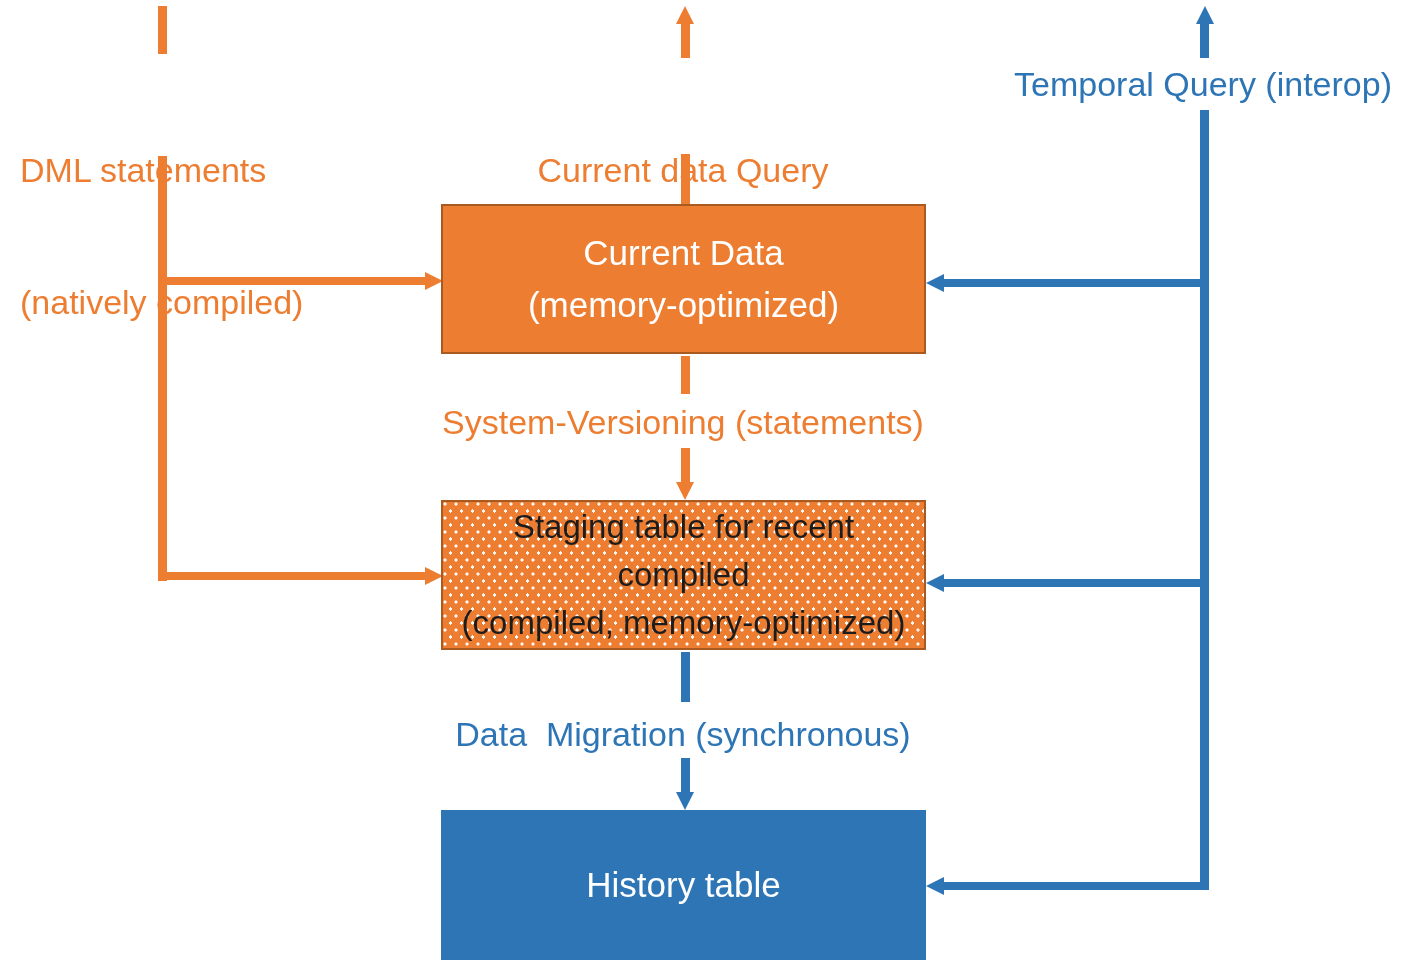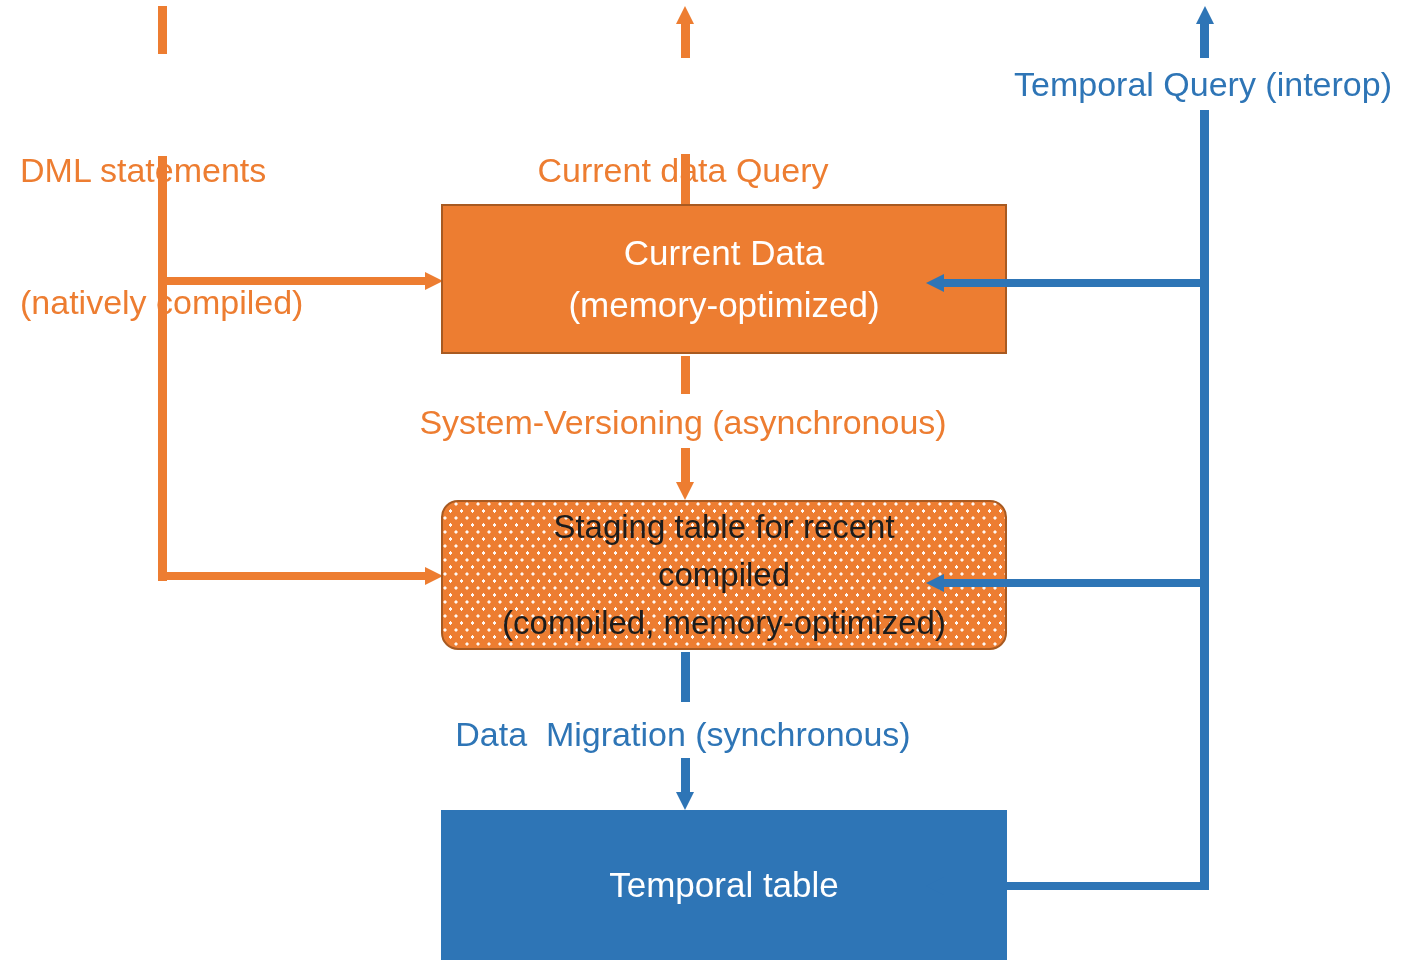--- a/index.html
+++ b/index.html
@@ -38,21 +38,21 @@
     white-space: pre;
   }
   .label.orange-text { color: #ED7D31; background: transparent; }
   .label.blue-text   { color: #2E75B6; background: transparent; }
   .center-text { text-align: center; }
 
   
   .node {
     position: absolute;
     left: 441px;
-    width: 566px;
+    width: 485px;
     height: 150px;
     box-sizing: border-box;
     display: flex;
     flex-direction: column;
     align-items: center;
     justify-content: center;
     text-align: center;
   }
   .node-solid-orange {
     background: #ED7D31;
@@ -110,37 +110,37 @@
   </div>
 
   <div class="line orange" style="left:681px; top:154px; width:9px; height:50px;"></div>
 
   <div class="node node-solid-orange" style="top:204px;">
     <div>Current Data</div>
     <div>(memory-optimized)</div>
   </div>
 
   <div class="line orange" style="left:681px; top:356px; width:9px; height:38px;"></div>
-  <div class="label orange-text center-text" style="left:383px; top:400px; width:600px;">System-Versioning (asynchronous)</div>
+  <div class="label orange-text center-text" style="left:383px; top:400px; width:600px;">System-Versioning (statements)</div>
   <div class="line orange" style="left:681px; top:448px; width:9px; height:34px;"></div>
   <div class="ah ah-down-orange" style="left:676px; top:482px;"></div>
 
-  <div class="node node-dotted-orange" style="top:500px;border-radius:17px;">
+  <div class="node node-dotted-orange" style="top:500px;">
     <div>Staging table for recent</div>
     <div>compiled</div>
     <div>(compiled, memory-optimized)</div>
   </div>
 
   <div class="line blue" style="left:681px; top:652px; width:9px; height:50px;"></div>
   <div class="label blue-text center-text" style="left:383px; top:712px; width:600px;">Data  Migration (synchronous)</div>
   <div class="line blue" style="left:681px; top:758px; width:9px; height:34px;"></div>
   <div class="ah ah-down-blue" style="left:676px; top:792px;"></div>
 
   <div class="node node-solid-blue" style="top:810px;">
-    <div>Temporal table</div>
+    <div>History table</div>
   </div>
 
   <div class="ah ah-up-blue" style="left:1196px; top:6px;"></div>
   <div class="line blue" style="left:1200px; top:24px; width:9px; height:34px;"></div>
 
   <div class="label blue-text center-text" style="left:953px; top:62px; width:500px;">Temporal Query (interop)</div>
 
   <div class="line blue" style="left:1200px; top:110px; width:9px; height:780px;"></div>
 
   <div class="line blue" style="left:944px; top:279px; width:256px; height:8px;"></div>

